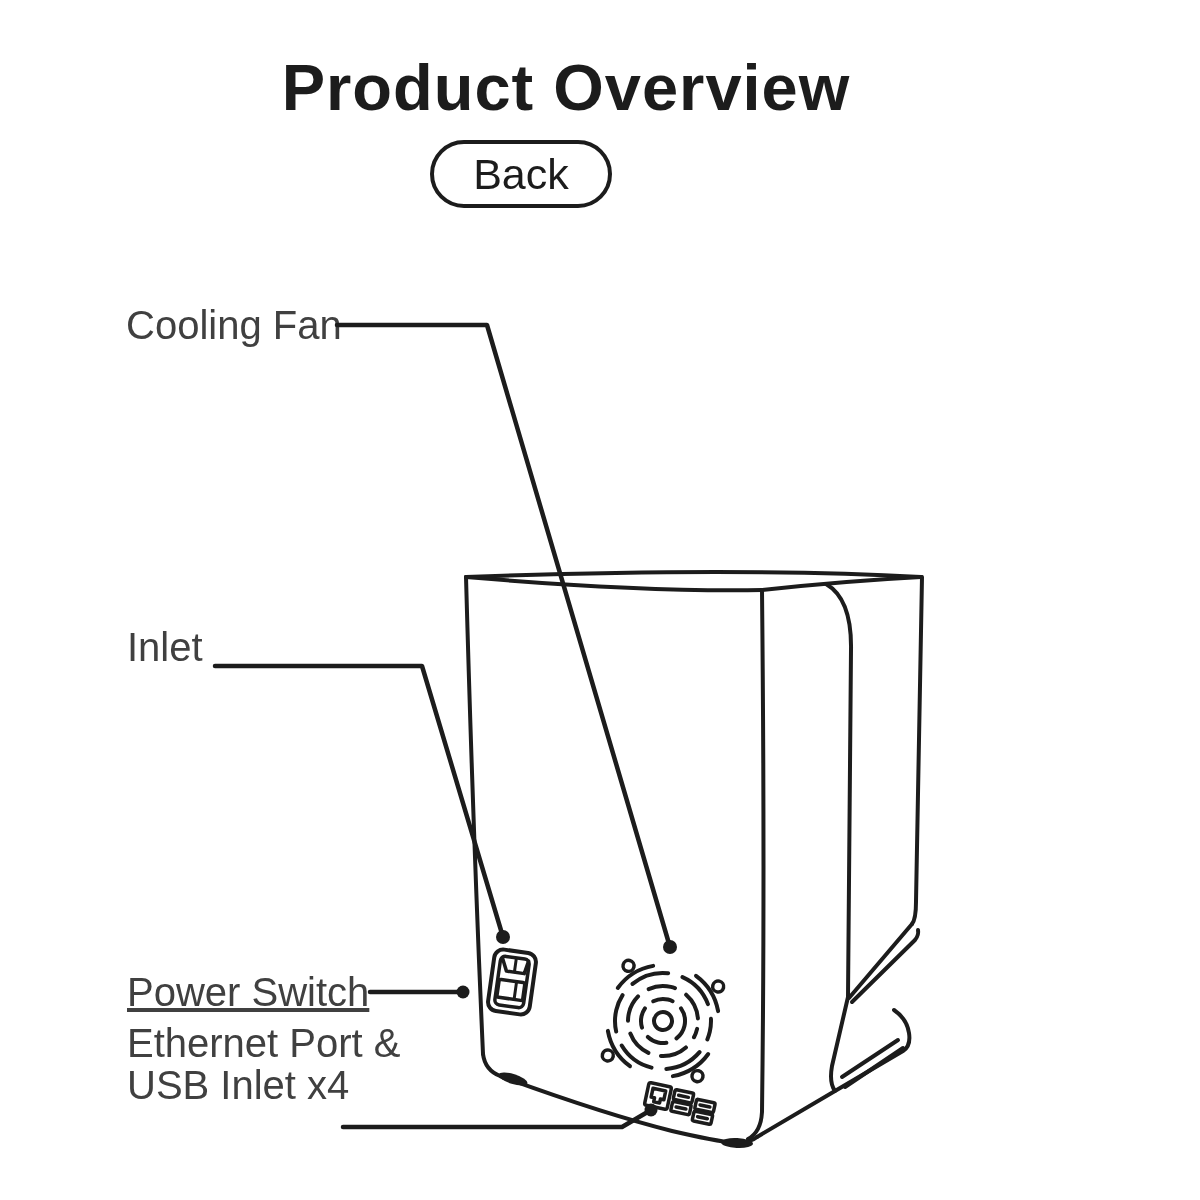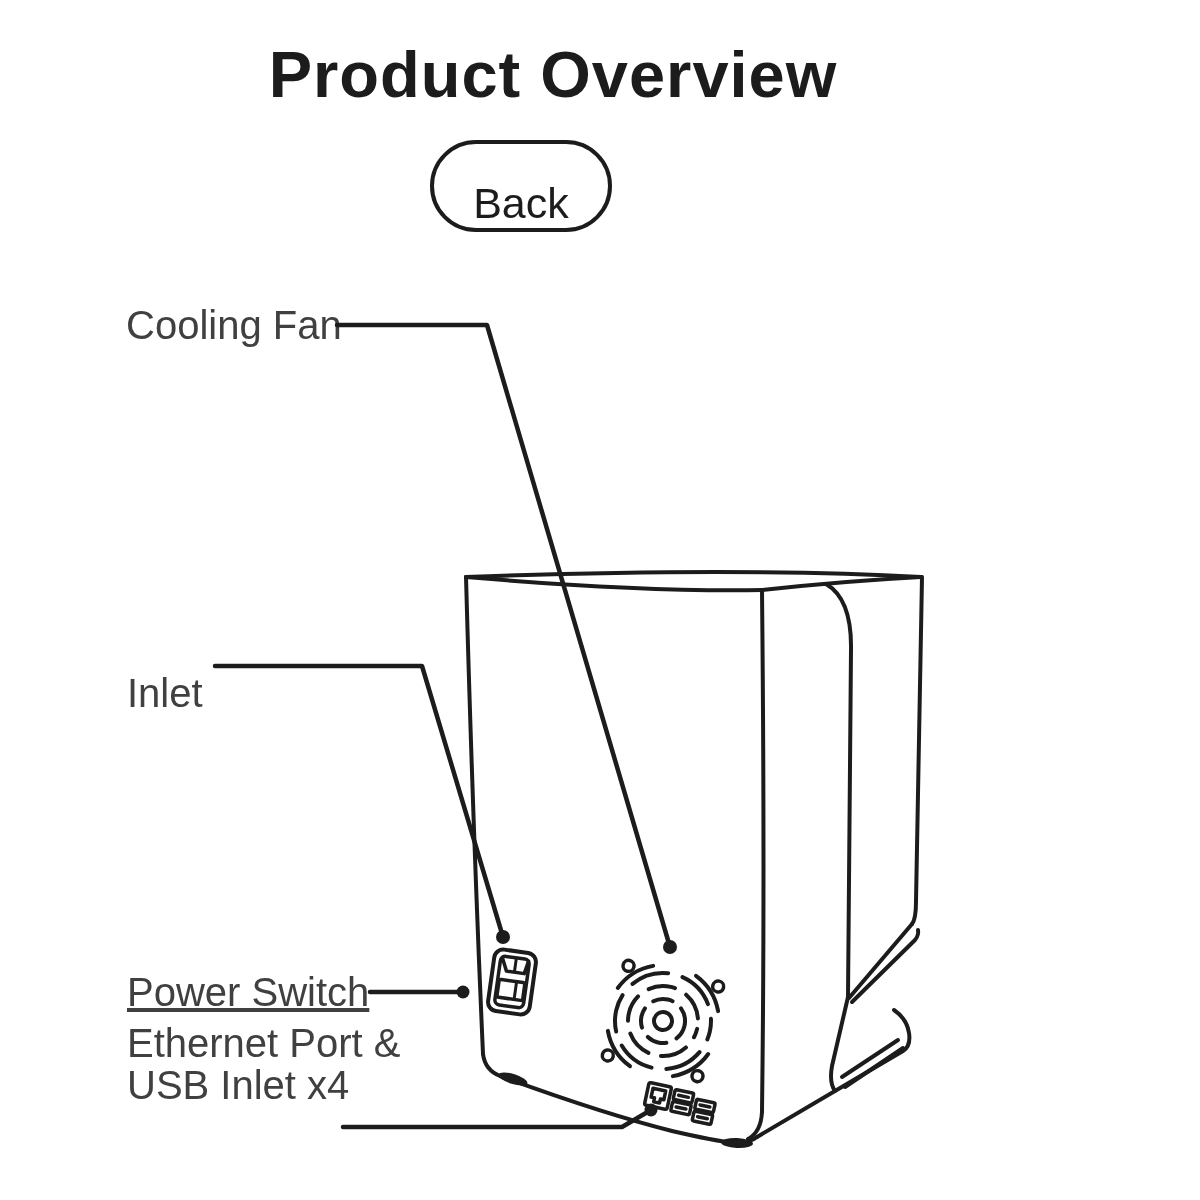--- a/index.html
+++ b/index.html
@@ -3,37 +3,37 @@
 <meta charset="utf-8">
 <style>
   html,body{margin:0;padding:0;}
   body{
     width:1200px;height:1200px;position:relative;overflow:hidden;
     background:#ffffff;
     font-family:"Liberation Sans", sans-serif;
     color:#1c1c1c;
   }
   .page-title{
-    position:absolute;left:0;top:34px;width:1100px;margin:3px;
+    position:absolute;left:0;top:34px;width:1100px;margin:16px;
     text-align:center;font-size:65px;font-weight:bold;letter-spacing:1px;
     color:#1c1c1c;
   }
   .back-pill{
-    position:absolute;left:430px;top:140px;width:182px;height:92px;
+    position:absolute;left:430px;top:140px;width:182px;height:68px;
     border:4px solid #1c1c1c;border-radius:46px;box-sizing:border-box;
-    display:flex;align-items:flex-end;justify-content:center;
+    display:flex;align-items:center;justify-content:center;
     font-size:43px;color:#1c1c1c;background:#ffffff;
   }
   .callout-label{
     position:absolute;font-size:40px;line-height:44px;color:#404040;
     white-space:nowrap;
   }
   .callout-label.two-line{line-height:42px;}
   #cooling-fan-label{left:126px;top:303px;}
-  #inlet-label{left:127px;top:671px;}
+  #inlet-label{left:127px;top:625px;}
   #power-switch-label{left:127px;top:970px;text-decoration:underline;}
   #ethernet-usb-label{left:127px;top:1022px;}
   svg.diagram{position:absolute;left:0;top:0;}
 </style>
 </head>
 <body>
 
 <main>
 
   <h1 class="page-title">Product Overview</h1>

